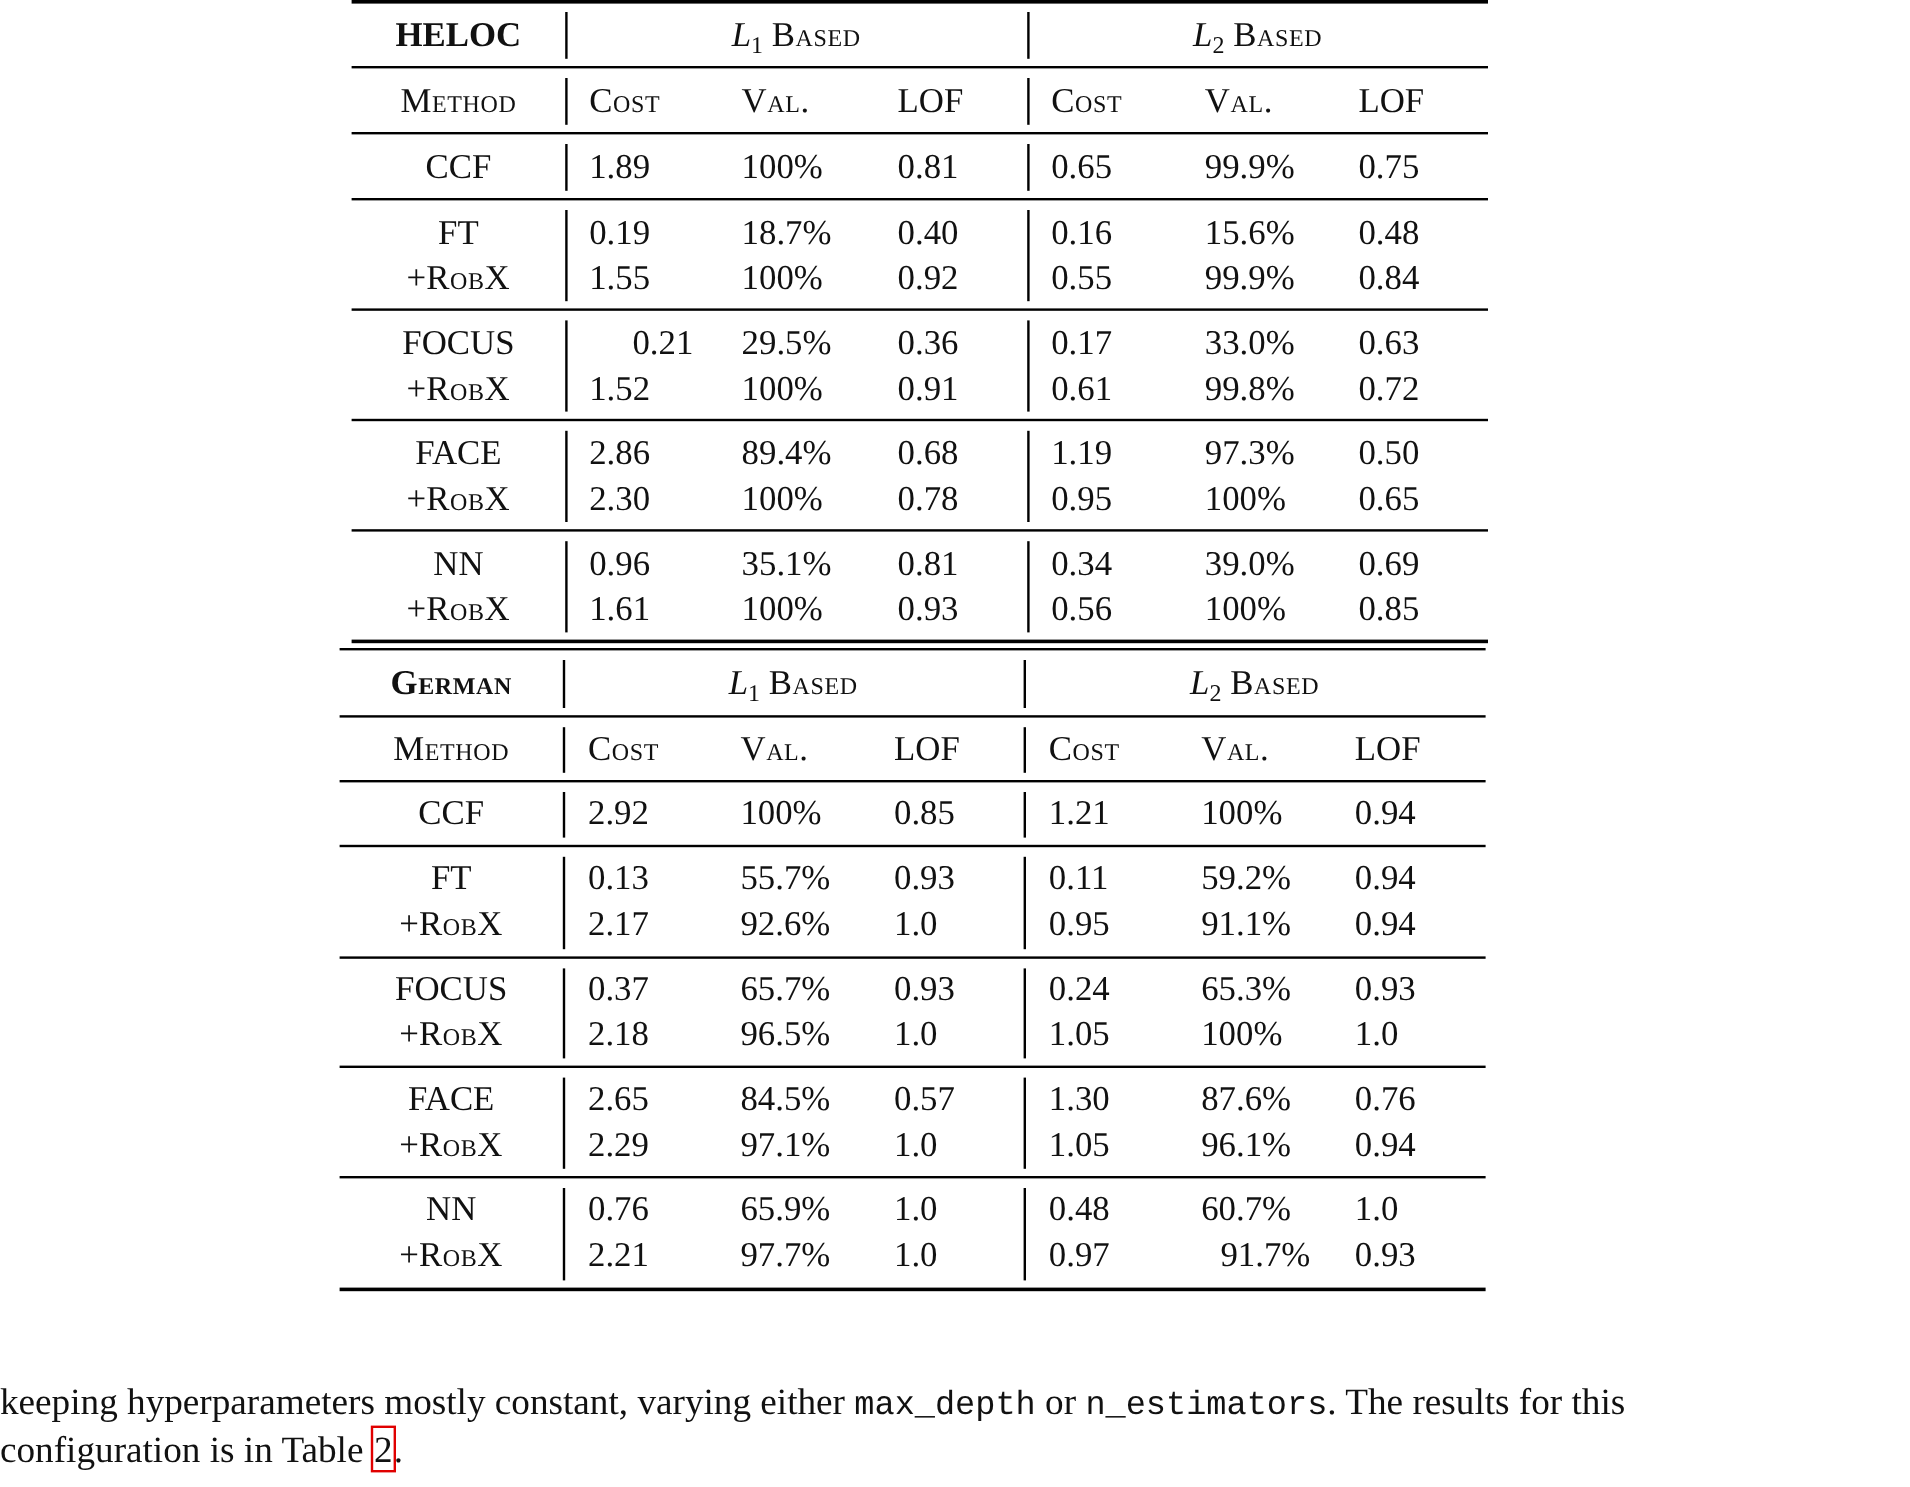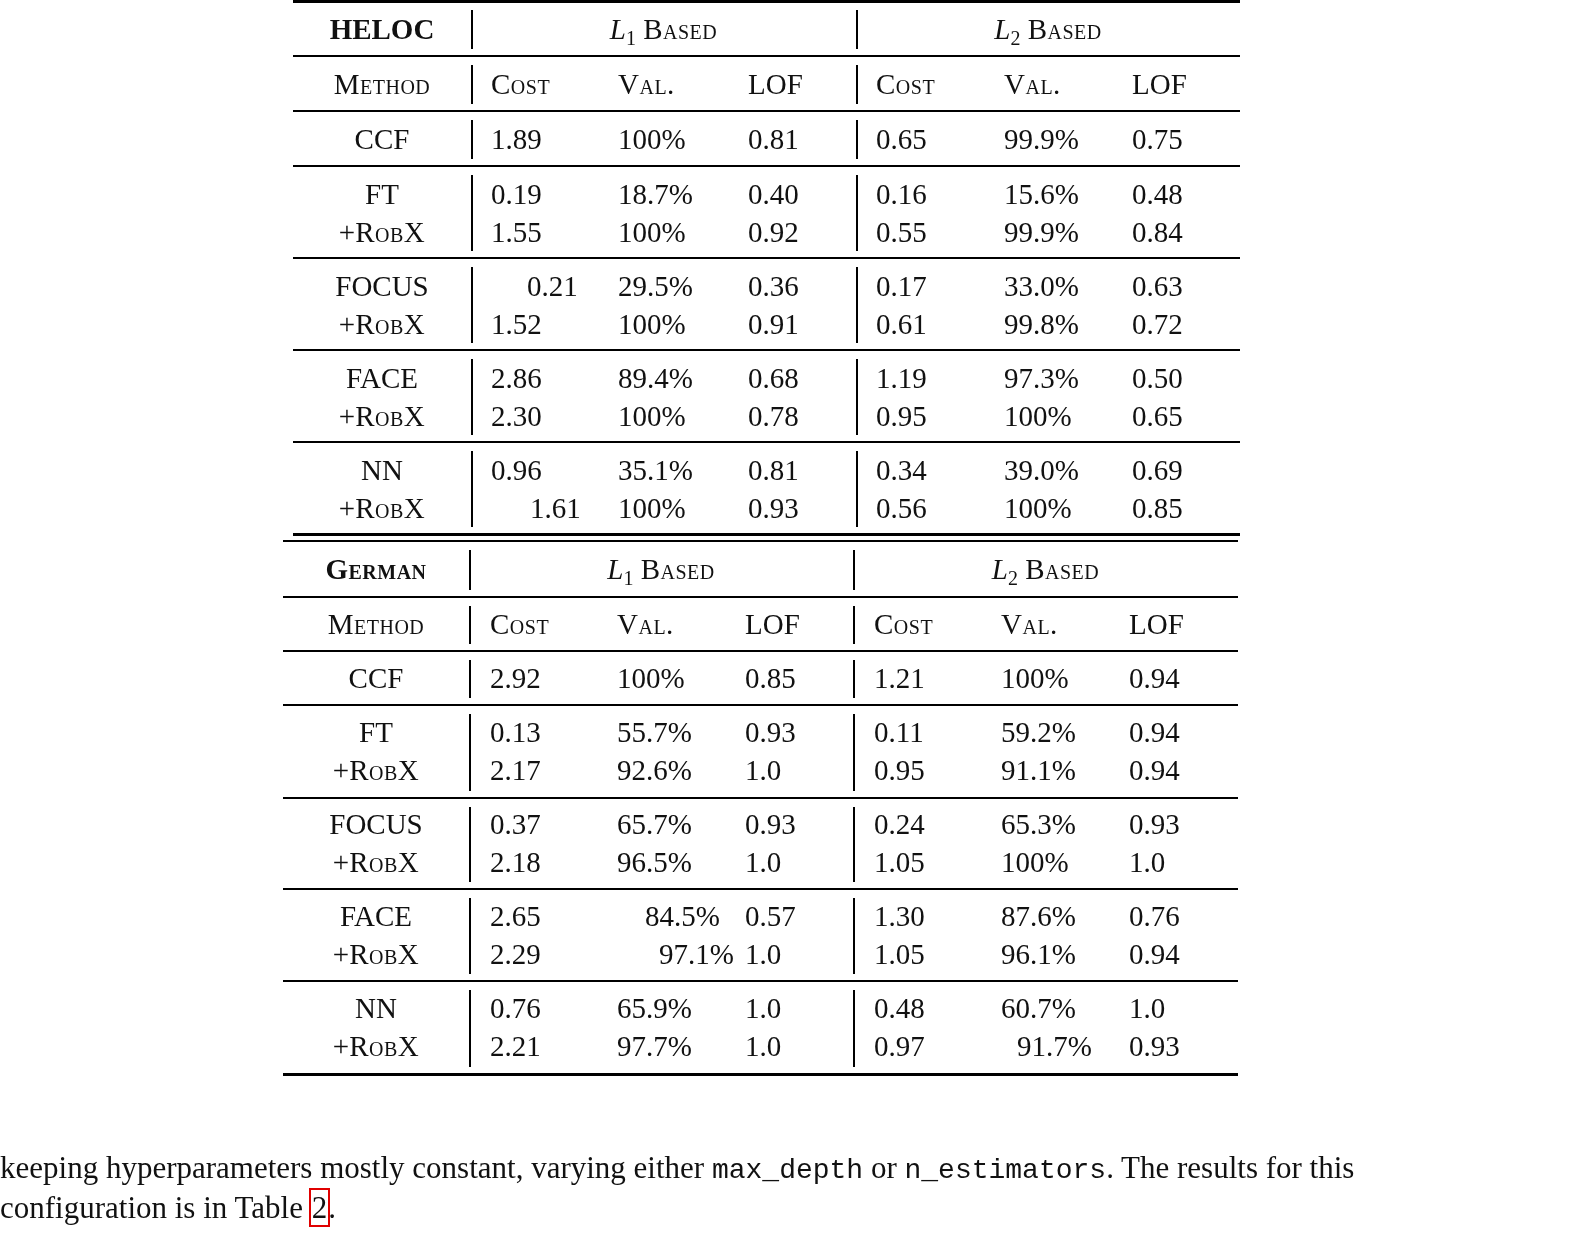--- a/index.html
+++ b/index.html
@@ -113,21 +113,21 @@
     <div class="cell" style="left:711px;top:397px;">100%</div>
     <div class="cell" style="left:839px;top:397px;">0.65</div>
     <div class="cell center" style="left:89px;top:451px;">NN</div>
     <div class="cell" style="left:198px;top:451px;">0.96</div>
     <div class="cell" style="left:325px;top:451px;">35.1%</div>
     <div class="cell" style="left:455px;top:451px;">0.81</div>
     <div class="cell" style="left:583px;top:451px;">0.34</div>
     <div class="cell" style="left:711px;top:451px;">39.0%</div>
     <div class="cell" style="left:839px;top:451px;">0.69</div>
     <div class="cell center" style="left:89px;top:489px;"><span>+</span><span class="sc">RobX</span></div>
-    <div class="cell" style="left:198px;top:489px;margin-left:39px;">1.61</div>
+    <div class="cell" style="left:198px;top:489px;">1.61</div>
     <div class="cell" style="left:325px;top:489px;">100%</div>
     <div class="cell" style="left:455px;top:489px;">0.93</div>
     <div class="cell" style="left:583px;top:489px;">0.56</div>
     <div class="cell" style="left:711px;top:489px;">100%</div>
     <div class="cell" style="left:839px;top:489px;">0.85</div>
   </div>
 
 <div class="tbl" id="t1" style="left:283px; top:538px; width:955px; height:540px;">
     <div class="rule" style="top:2px;height:1.5px;"></div>
     <div class="rule" style="top:58px;height:1.5px;"></div>
@@ -191,28 +191,28 @@
     <div class="cell" style="left:846px;top:267px;">0.93</div>
     <div class="cell center" style="left:93px;top:305px;"><span>+</span><span class="sc">RobX</span></div>
     <div class="cell" style="left:207px;top:305px;">2.18</div>
     <div class="cell" style="left:334px;top:305px;">96.5%</div>
     <div class="cell" style="left:462px;top:305px;">1.0</div>
     <div class="cell" style="left:591px;top:305px;">1.05</div>
     <div class="cell" style="left:718px;top:305px;">100%</div>
     <div class="cell" style="left:846px;top:305px;">1.0</div>
     <div class="cell center" style="left:93px;top:359px;">FACE</div>
     <div class="cell" style="left:207px;top:359px;">2.65</div>
-    <div class="cell" style="left:334px;top:359px;margin-left:28px;">84.5%</div>
+    <div class="cell" style="left:334px;top:359px;">84.5%</div>
     <div class="cell" style="left:462px;top:359px;">0.57</div>
     <div class="cell" style="left:591px;top:359px;">1.30</div>
     <div class="cell" style="left:718px;top:359px;">87.6%</div>
     <div class="cell" style="left:846px;top:359px;">0.76</div>
     <div class="cell center" style="left:93px;top:397px;"><span>+</span><span class="sc">RobX</span></div>
     <div class="cell" style="left:207px;top:397px;">2.29</div>
-    <div class="cell" style="left:334px;top:397px;margin-left:42px;">97.1%</div>
+    <div class="cell" style="left:334px;top:397px;">97.1%</div>
     <div class="cell" style="left:462px;top:397px;">1.0</div>
     <div class="cell" style="left:591px;top:397px;">1.05</div>
     <div class="cell" style="left:718px;top:397px;">96.1%</div>
     <div class="cell" style="left:846px;top:397px;">0.94</div>
     <div class="cell center" style="left:93px;top:451px;">NN</div>
     <div class="cell" style="left:207px;top:451px;">0.76</div>
     <div class="cell" style="left:334px;top:451px;">65.9%</div>
     <div class="cell" style="left:462px;top:451px;">1.0</div>
     <div class="cell" style="left:591px;top:451px;">0.48</div>
     <div class="cell" style="left:718px;top:451px;">60.7%</div>

